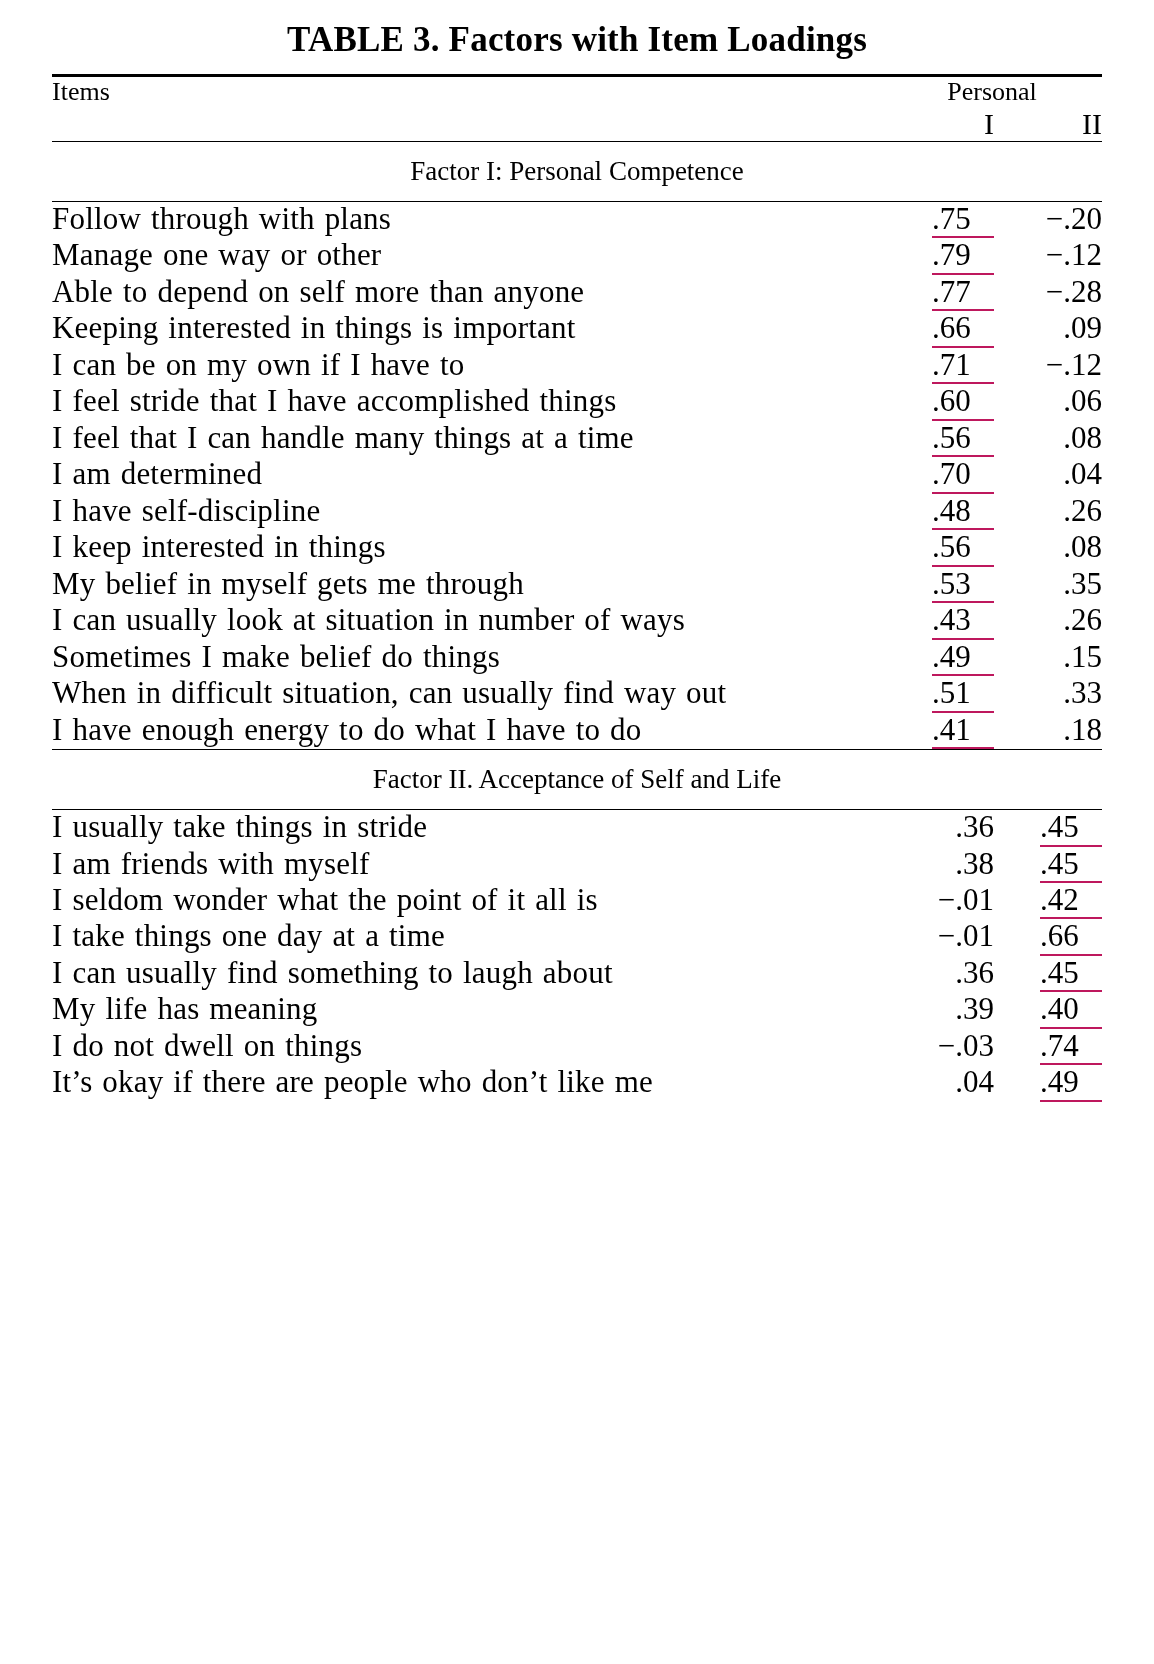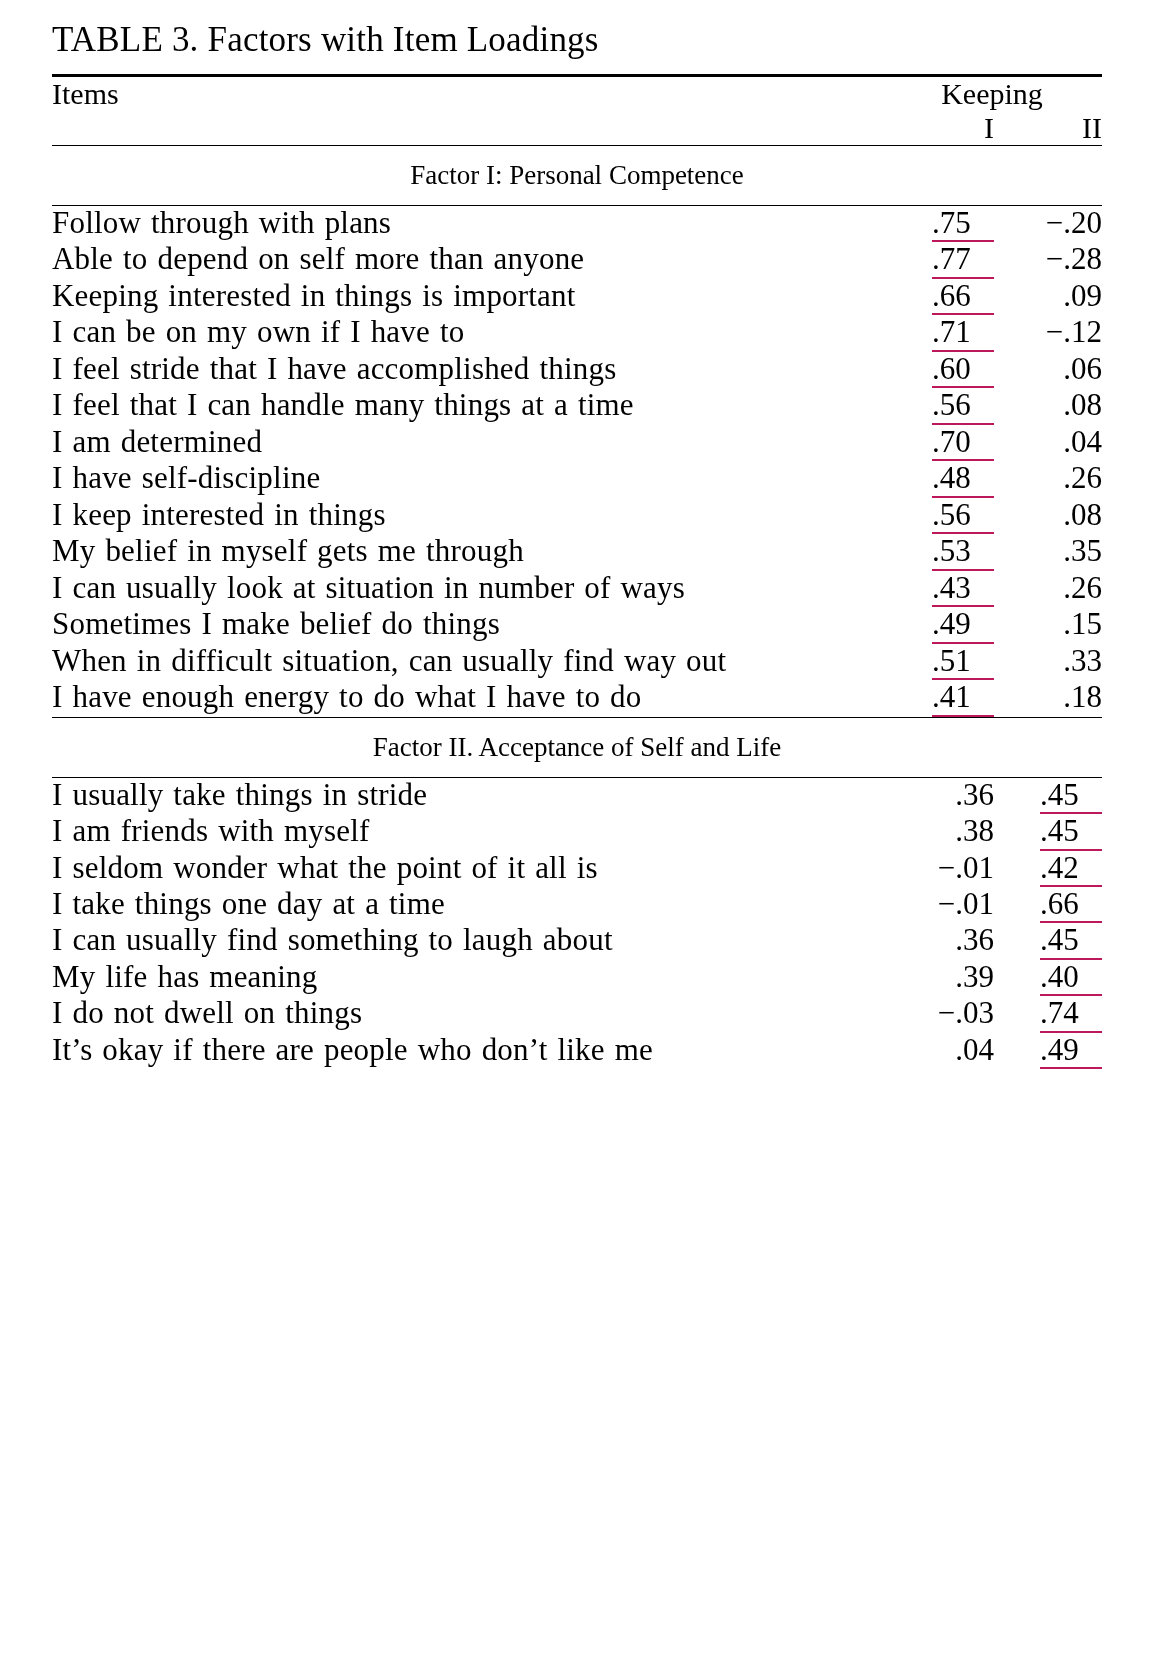--- a/index.html
+++ b/index.html
@@ -12,21 +12,22 @@
     min-height: 1664px;
     font-family: "Liberation Serif", serif;
     color: #000000;
   }
   .page {
     width: 1154px;
     box-sizing: border-box;
     padding: 14px 52px 0 52px;
   }
   .table-title {
-    font-weight: normal;
+    text-align: center;
+    font-weight: bold;
     font-size: 35px;
     letter-spacing: 0.2px;
     margin: 6px 0 14px 0;
     font-family: "Liberation Serif", serif;
   }
   .rule-thick {
     border-top: 3px solid #000;
     margin: 0;
     height: 0;
   }
@@ -45,21 +46,21 @@
     vertical-align: baseline;
     font-weight: normal;
   }
   .col-item { width: auto; text-align: left; }
   .col-num  { width: 112px; text-align: right; }
   .col-num2 { width: 108px; text-align: right; }
 
   .hdr-row td {
     padding-top: 12px;
     padding-bottom: 2px;
-    font-size: 30px;
+    font-size: 26px;
   }
   .factors-label {
     text-align: center;
     font-size: 30px;
   }
   .roman-row td {
     text-align: right;
     font-size: 30px;
     padding-bottom: 10px;
   }
@@ -98,21 +99,21 @@
 <div class="page">
 
   <div class="table-title">TABLE 3.  Factors with Item Loadings</div>
 
   <div class="rule-thick"></div>
 
   <table class="loadings">
     <tbody>
       <tr class="hdr-row">
         <td class="col-item">Items</td>
-        <td class="col-num factors-label" colspan="2">Keeping</td>
+        <td class="col-num factors-label" colspan="2">Personal</td>
       </tr>
       <tr class="roman-row">
         <td class="col-item"></td>
         <td class="col-num">I</td>
         <td class="col-num2">II</td>
       </tr>
     </tbody>
   </table>
 
   <div class="rule-thin"></div>
@@ -122,20 +123,25 @@
   <div class="rule-thin"></div>
 
   <table class="loadings">
     <tbody id="section-1-body">
         <tr class="data-row">
           <td class="col-item">Follow through with plans</td>
           <td class="col-num"><span class="underlined">.75</span></td>
           <td class="col-num2"><span class="plain-num">−.20</span></td>
         </tr>
         <tr class="data-row">
+          <td class="col-item">Manage one way or other</td>
+          <td class="col-num"><span class="underlined">.79</span></td>
+          <td class="col-num2"><span class="plain-num">−.12</span></td>
+        </tr>
+        <tr class="data-row">
           <td class="col-item">Able to depend on self more than anyone</td>
           <td class="col-num"><span class="underlined">.77</span></td>
           <td class="col-num2"><span class="plain-num">−.28</span></td>
         </tr>
         <tr class="data-row">
           <td class="col-item">Keeping interested in things is important</td>
           <td class="col-num"><span class="underlined">.66</span></td>
           <td class="col-num2"><span class="plain-num">.09</span></td>
         </tr>
         <tr class="data-row">

